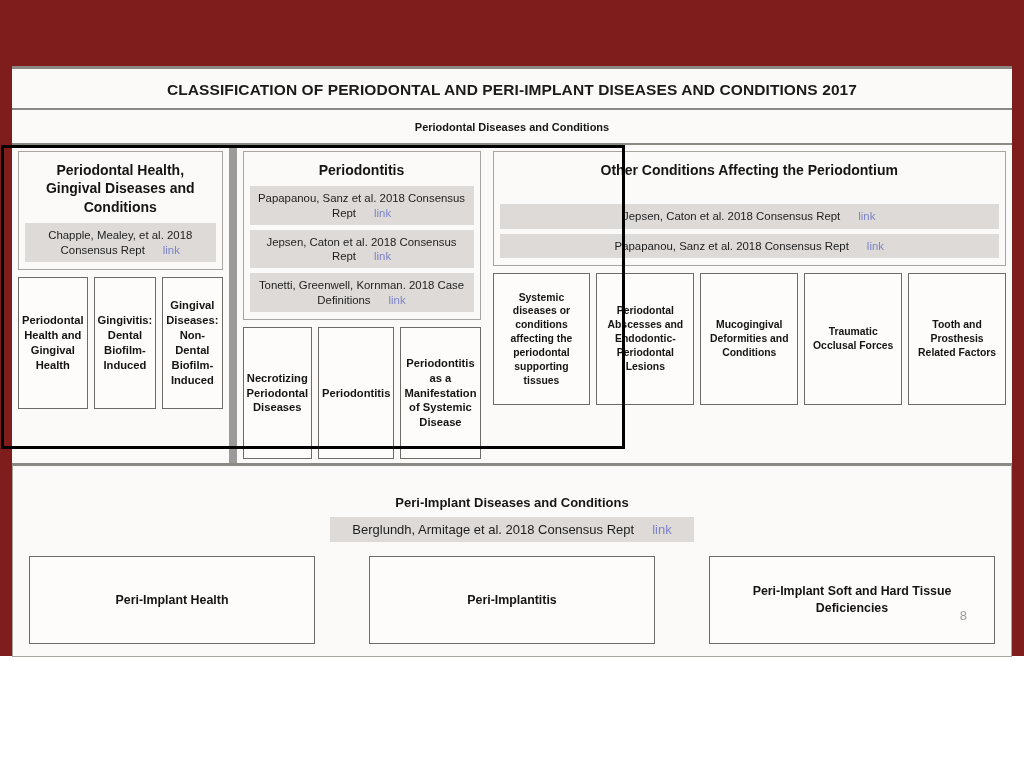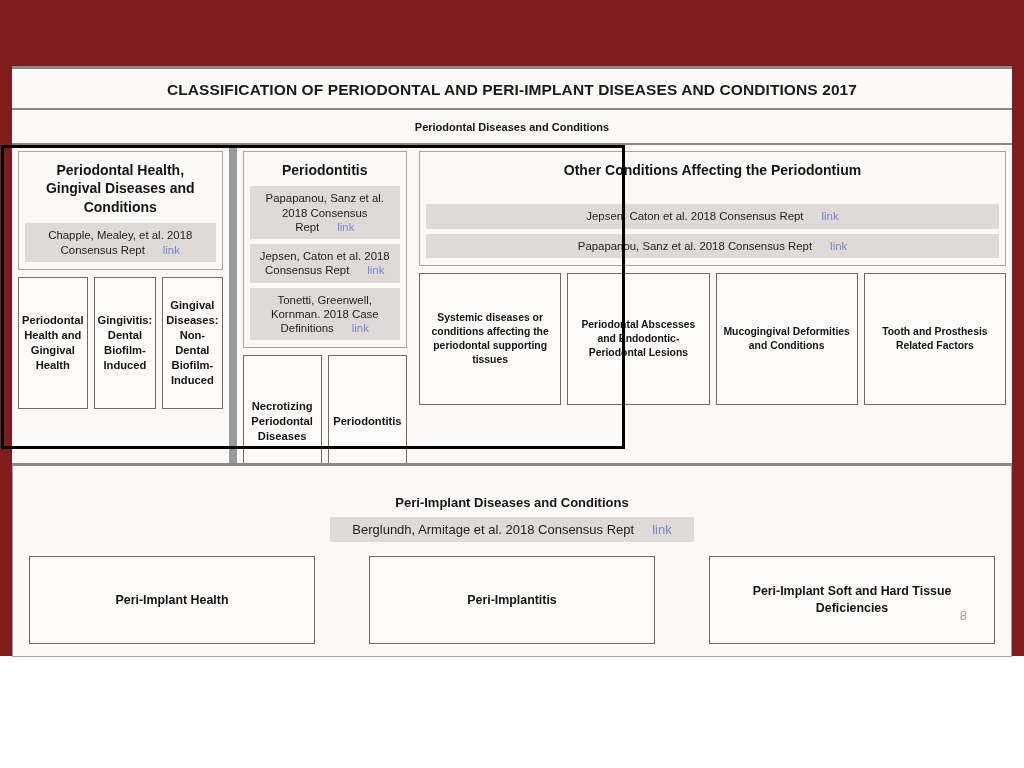--- a/index.html
+++ b/index.html
@@ -247,39 +247,41 @@
             <div class="ref-bar">
               <span>Jepsen, Caton et al. 2018 Consensus Rept</span><a class="ref-link">link</a>
             </div>
             <div class="ref-bar">
               <span>Tonetti, Greenwell, Kornman. 2018 Case Definitions</span><a class="ref-link">link</a>
             </div>
           </div>
           <div class="leaf-row">
             <div class="leaf-box">Necrotizing Periodontal Diseases</div>
             <div class="leaf-box">Periodontitis</div>
+            <div class="leaf-box">Periodontitis as a Manifestation of Systemic Disease</div>
           </div>
         </div>
 
         <div class="pd-col col-c">
           <div class="col-head-box">
             <div class="col-head-title">Other Conditions Affecting the Periodontium</div>
             <div class="col-c-refs">
               <div class="ref-bar">
                 <span>Jepsen, Caton et al. 2018 Consensus Rept</span><a class="ref-link">link</a>
               </div>
               <div class="ref-bar">
                 <span>Papapanou, Sanz et al. 2018 Consensus Rept</span><a class="ref-link">link</a>
               </div>
             </div>
           </div>
           <div class="leaf-row">
             <div class="leaf-box narrow">Systemic diseases or conditions affecting the periodontal supporting tissues</div>
             <div class="leaf-box narrow">Periodontal Abscesses and Endodontic-Periodontal Lesions</div>
             <div class="leaf-box narrow">Mucogingival Deformities and Conditions</div>
+            <div class="leaf-box narrow">Traumatic Occlusal Forces</div>
             <div class="leaf-box narrow">Tooth and Prosthesis Related Factors</div>
           </div>
         </div>
 
       </div>
     </div>
   </div>
 
   <div class="pi-frame">
     <div class="pi-title">Peri-Implant Diseases and Conditions</div>

